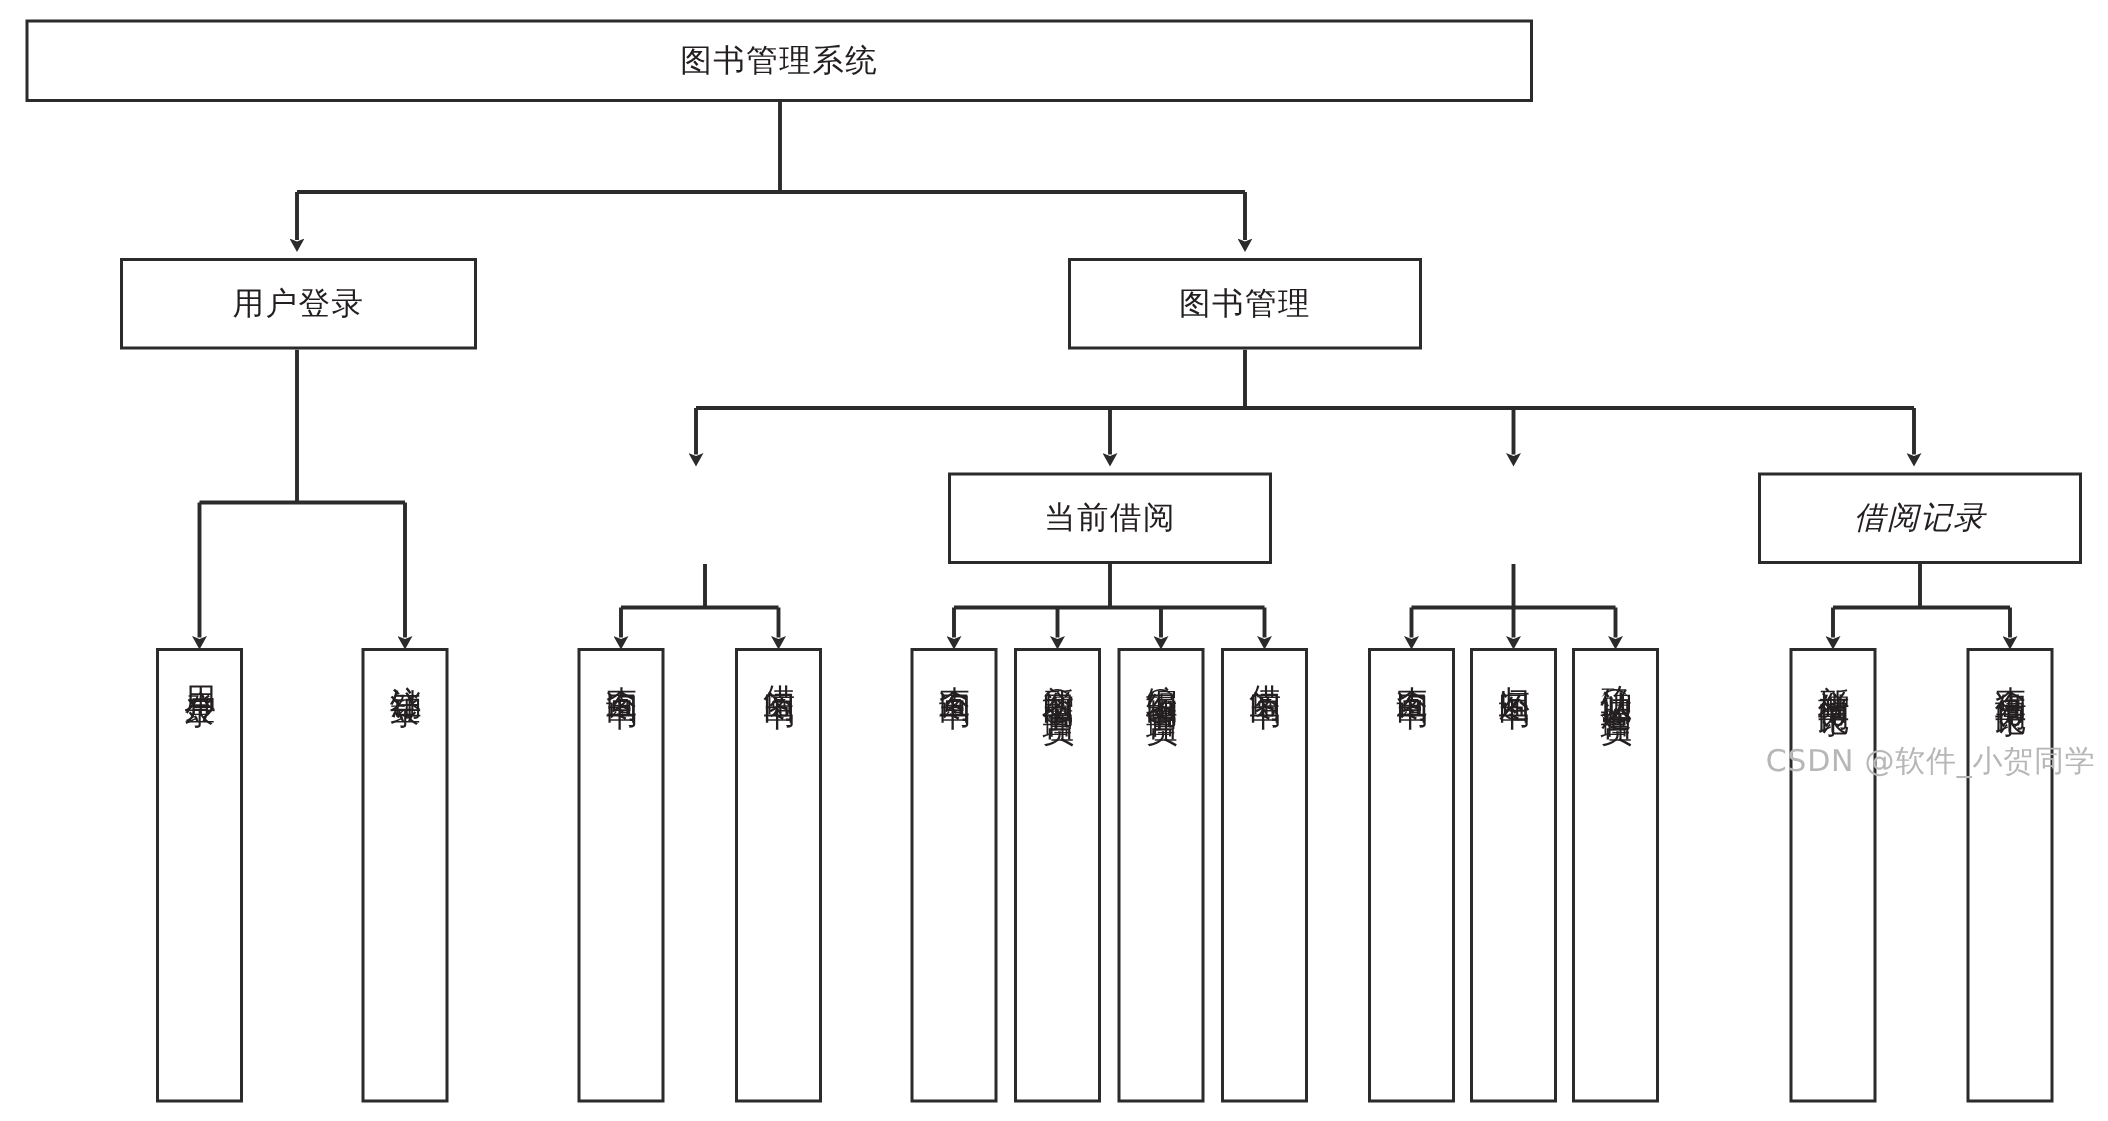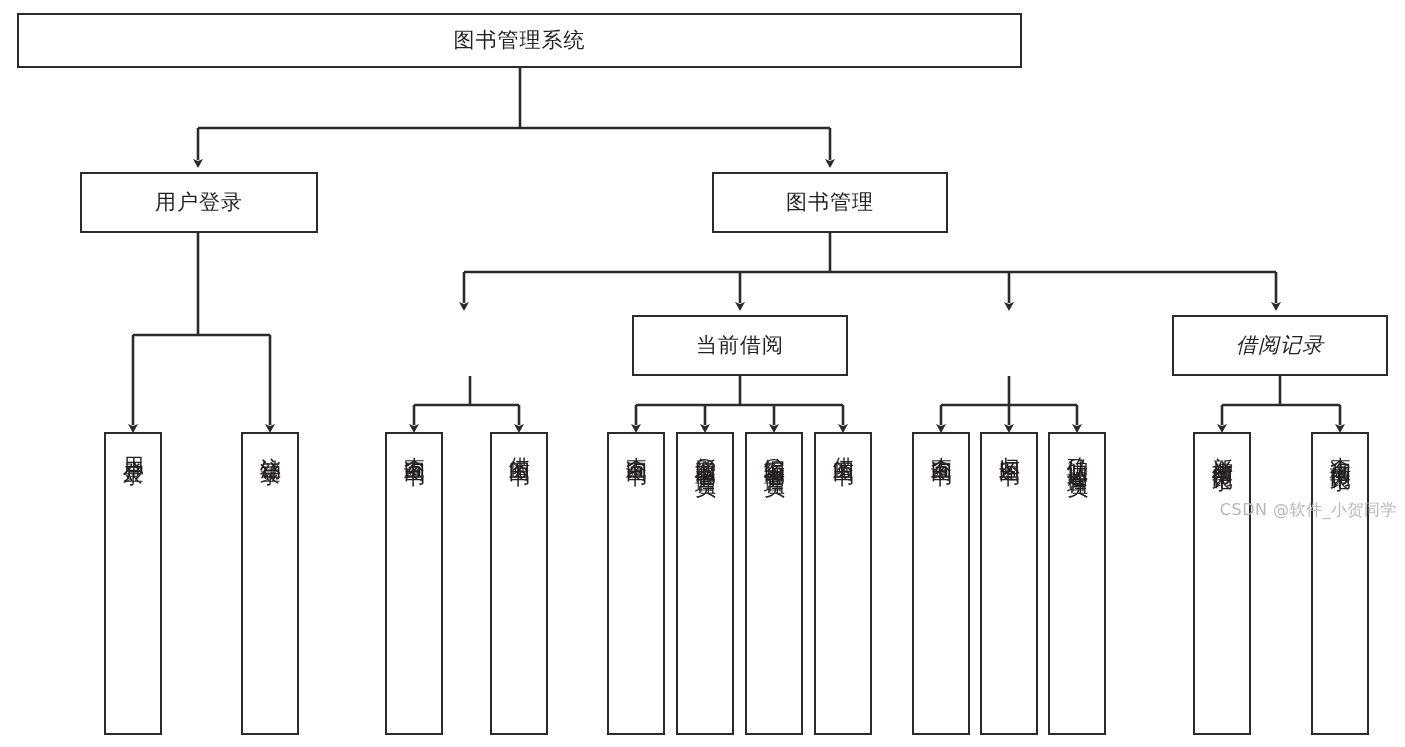--- a/index.html
+++ b/index.html
@@ -57,21 +57,21 @@
     white-space: nowrap;
     text-align: left;
   }
   .node.vert.tall-text {
     align-items: flex-start;
   }
   #watermark {
     position: absolute;
     right: 8px;
     bottom: 6px;
-    font-size: 16px;
+    font-size: 20px;
     color: #b7b7b7;
     letter-spacing: 0.5px;
     white-space: nowrap;
   }
 </style>
 </head>
 <body>
 
 <div id="diagram-root">
 

